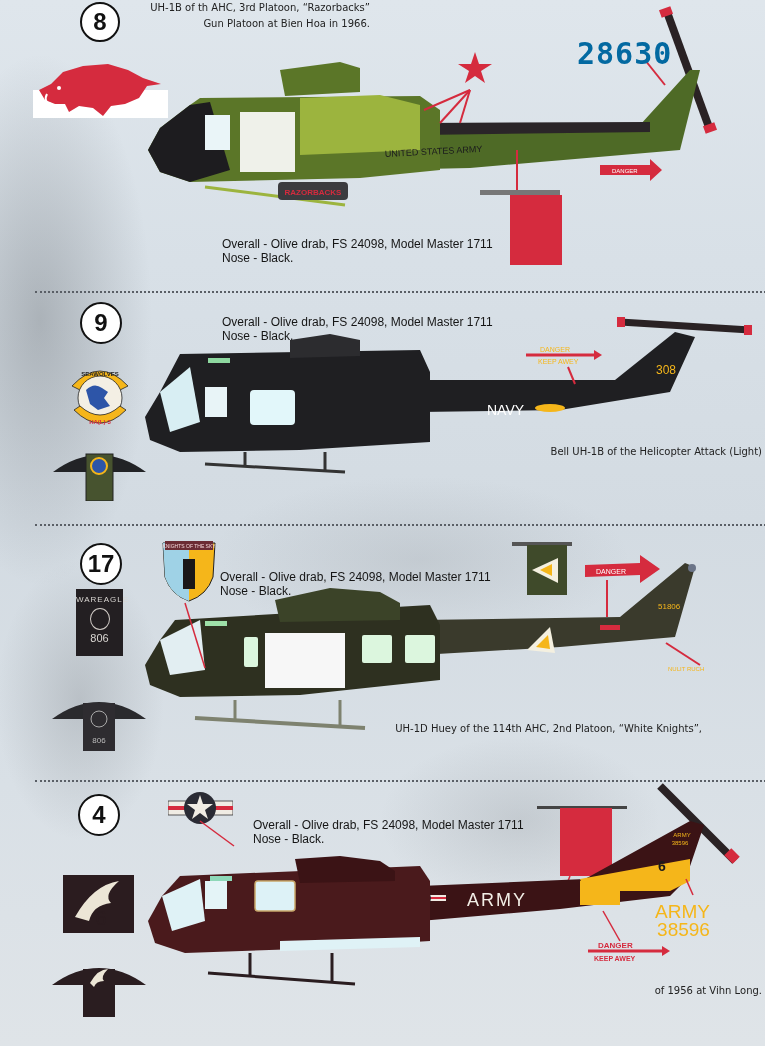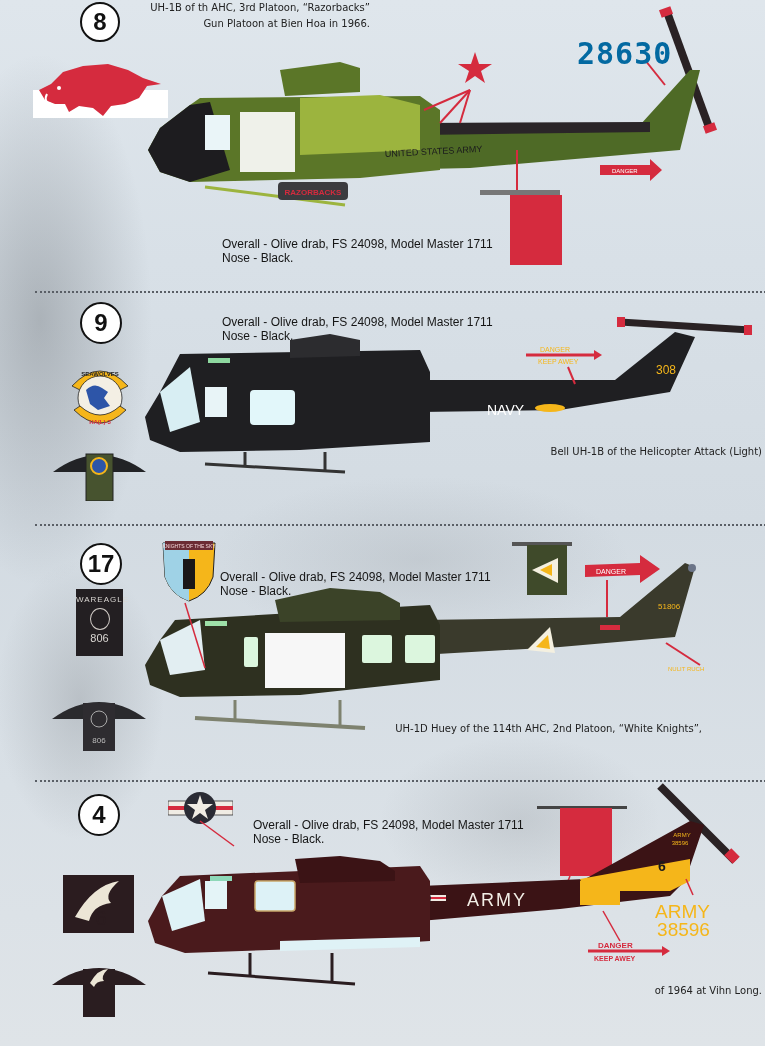--- a/index.html
+++ b/index.html
@@ -325,15 +325,15 @@
     <text x="594" y="180" font-size="7" fill="#d52b3e" font-weight="bold" class="label-svgtext">KEEP AWEY</text>
     <line x1="620" y1="160" x2="603" y2="130" stroke="#d52b3e" stroke-width="1.5"></line>
     <line x1="693" y1="114" x2="686" y2="98" stroke="#d52b3e" stroke-width="1.5"></line>
   </svg>
   <div class="absolute" style="left:655px;top:122px;color:#f5b61a;font-size:19px;line-height:18px;text-align:right;">
     <div>ARMY</div>
     <div style="margin-left:-26px;">38596</div>
   </div>
 
   <div class="caption" style="left:440px;top:202px;width:322px;">
-    <div>of 1964 at Vihn Long.</div>
+    <div>of 1956 at Vihn Long.</div>
   </div>
 </div>
 
 </body></html>

